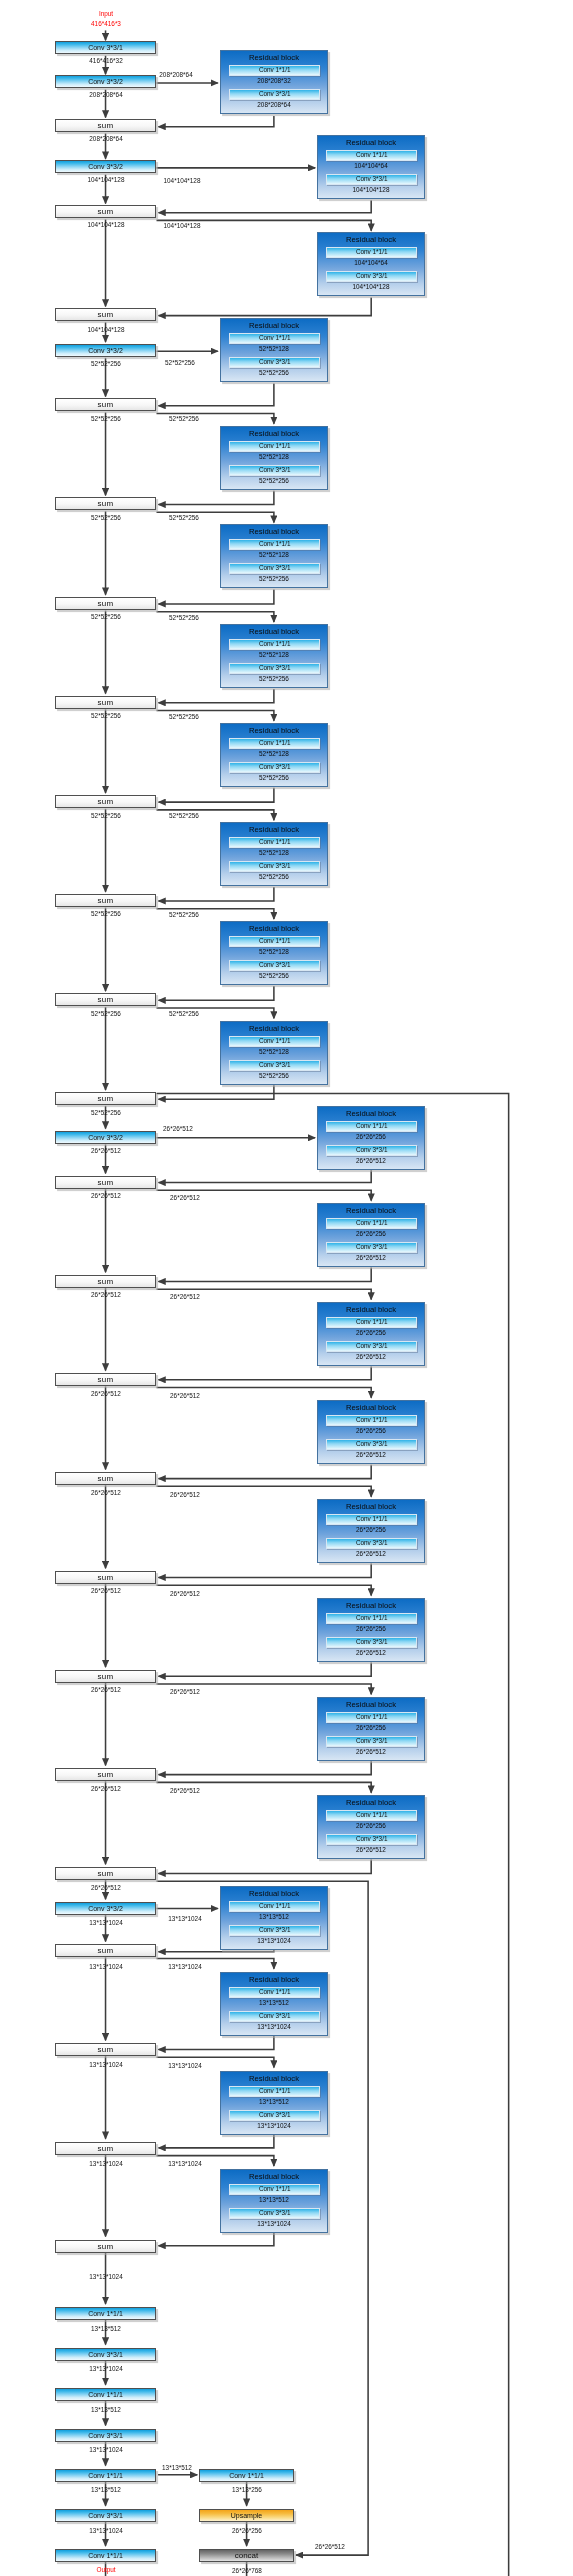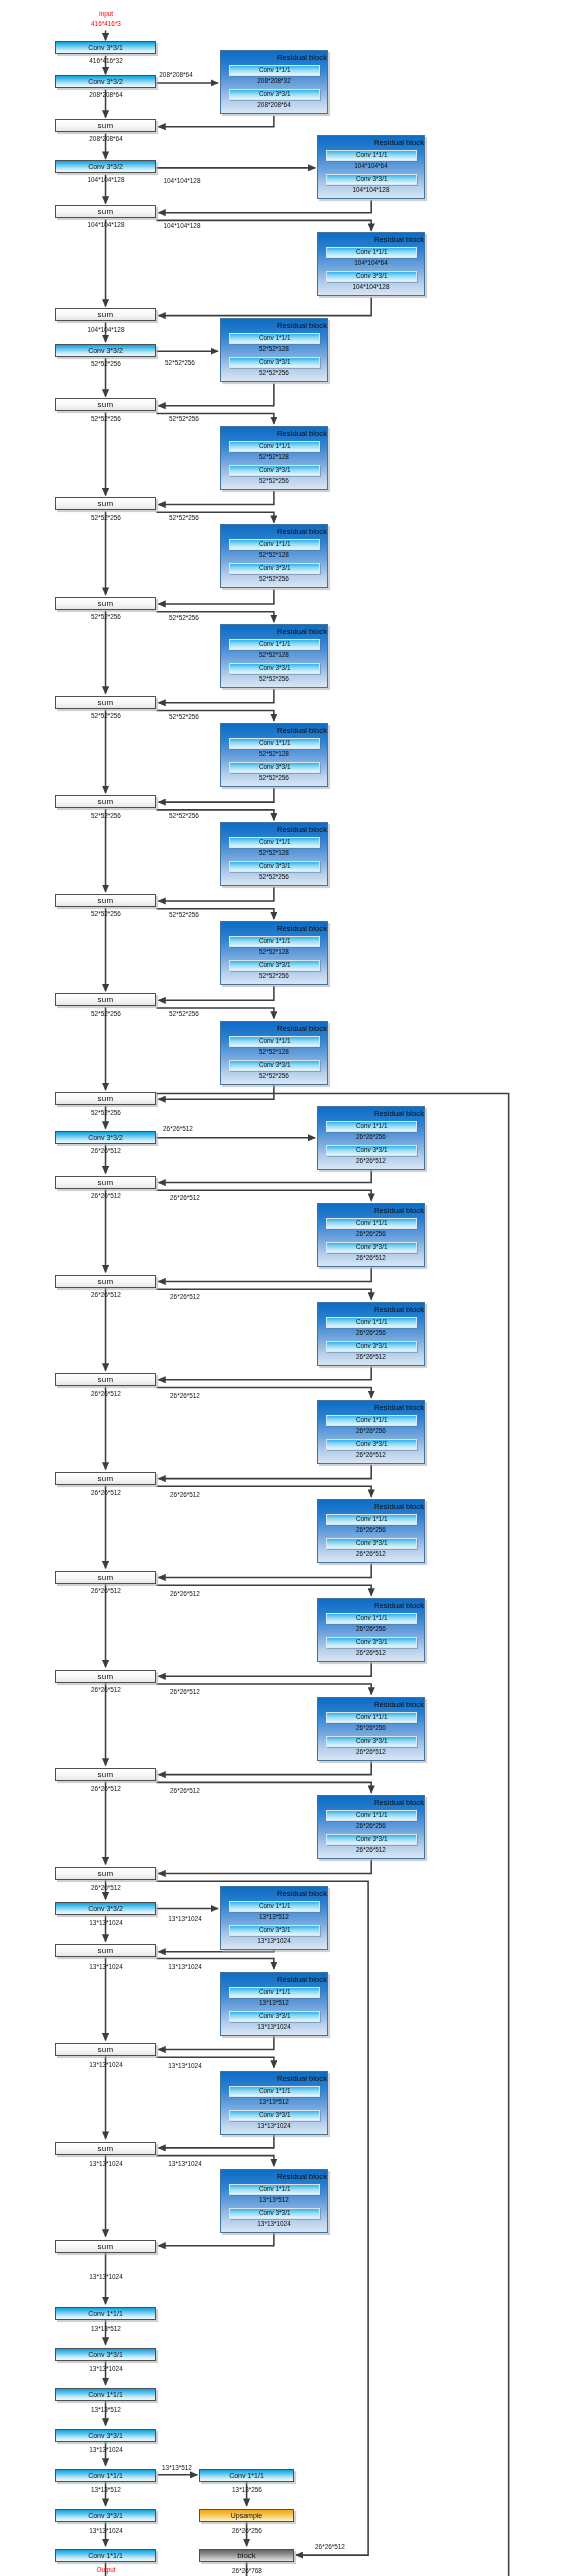--- a/index.html
+++ b/index.html
@@ -12,21 +12,21 @@
        box-shadow:2.1px 2.1px 0 rgba(170,170,170,.55);box-sizing:border-box;}
   .conv{background:linear-gradient(180deg,#119fdd 0%,#3db8ea 22%,#7fd0f2 46%,#cdedfa 76%,#eef9fe 100%);}
   .sum{background:linear-gradient(180deg,#ffffff 0%,#f7f7f7 55%,#e6e6e6 100%);
        font-size:8px;letter-spacing:0.3px;}
   .up{background:linear-gradient(180deg,#f3a41a 0%,#f6b93a 30%,#fad87e 66%,#fdf2cf 100%);}
   .concat{background:linear-gradient(180deg,#646464 0%,#8a8a8a 35%,#bdbdbd 72%,#e2e2e2 100%);
        font-size:8px;}
   .resblock{position:absolute;width:108px;height:64px;border:0.5px solid #44729f;z-index:2;
        background:linear-gradient(180deg,#0d6cc4 0%,#2e82d2 28%,#6fa3dc 55%,#b5cfeb 82%,#d8e6f4 100%);
        box-shadow:2.1px 2.1px 0 rgba(170,170,170,.55);box-sizing:border-box;}
-  .rtitle{text-align:right;font:7.7px/1 "Liberation Sans",sans-serif;color:#0a0a0a;margin-top:3.1px;}
+  .rtitle{text-align:center;font:7.7px/1 "Liberation Sans",sans-serif;color:#0a0a0a;margin-top:3.1px;}
   .ibox{position:absolute;left:8.2px;width:91px;height:10.8px;border:0.5px solid #d7e6f2;
        background:linear-gradient(180deg,#2fb3e8 0%,#8fd8f4 42%,#e6f7fd 100%);
        display:flex;align-items:center;justify-content:center;
        font:6.4px/1 "Liberation Sans",sans-serif;color:#101010;
        box-shadow:1px 1px 0 rgba(90,110,140,.45);box-sizing:border-box;}
   .idim{position:absolute;left:0;width:100%;text-align:center;
        font:6.4px/1 "Liberation Sans",sans-serif;color:#0d0d0d;}
   .lbl{position:absolute;transform:translate(-50%,-50%);white-space:nowrap;z-index:3;
        font:6.4px/1 "Liberation Sans",sans-serif;color:#141414;}
   .lbl.r{color:#ff0000;}
@@ -258,21 +258,21 @@
     <div class="box conv" style="left:55px;top:2549px;width:101px">
       <span>Conv 1*1/1</span>
     </div>
     <div class="box conv" style="left:199px;top:2469px;width:95px">
       <span>Conv 1*1/1</span>
     </div>
     <div class="box up" style="left:199px;top:2509px;width:95px">
       <span>Upsample</span>
     </div>
     <div class="box concat" style="left:199px;top:2549px;width:95px">
-      <span>block</span>
+      <span>concat</span>
     </div>
     <div class="resblock" style="left:220px;top:50px">
       <div class="rtitle">Residual block</div>
       <div class="ibox" style="top:14px">Conv 1*1/1</div>
       <div class="idim" style="top:27px">208*208*32</div>
       <div class="ibox" style="top:38px">Conv 3*3/1</div>
       <div class="idim" style="top:51px">208*208*64</div>
     </div>
     <div class="resblock" style="left:317px;top:135px">
       <div class="rtitle">Residual block</div>

